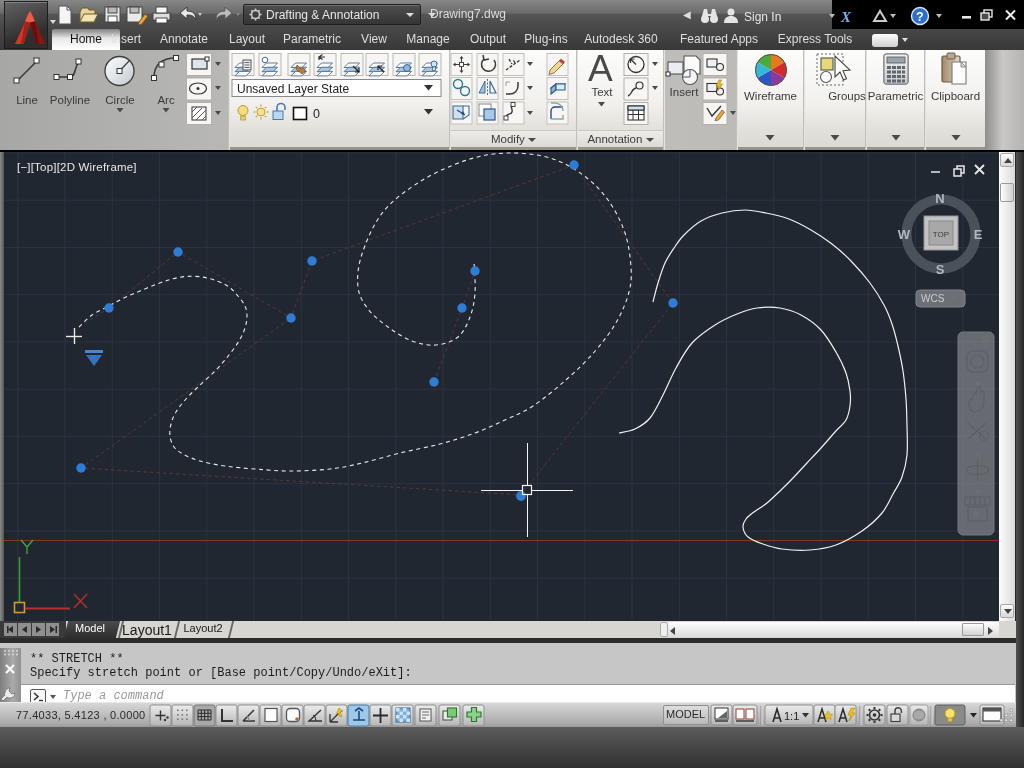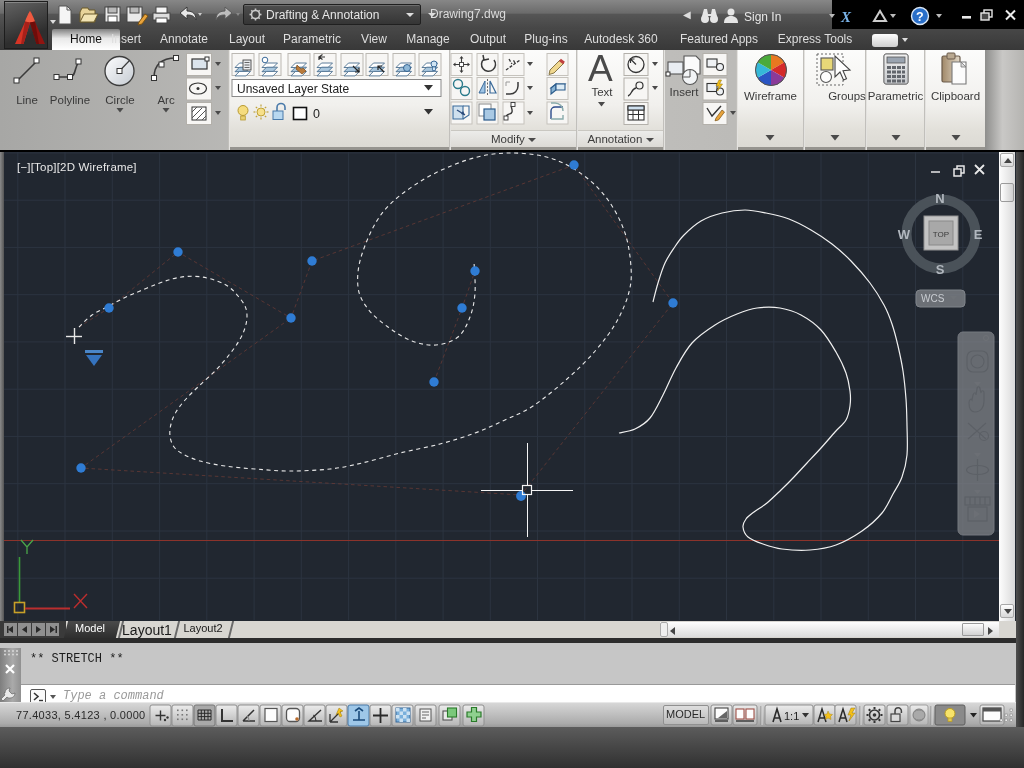--- a/index.html
+++ b/index.html
@@ -664,20 +664,21 @@
             <circle cx="5" cy="6.5" r="1"></circle>
             <circle cx="9" cy="6.5" r="1"></circle>
             <circle cx="13" cy="6.5" r="1"></circle>
             <circle cx="17" cy="6.5" r="1"></circle>
           </g>
    <path d="M6 17 l8 8 M14 17 l-8 8" stroke="#fff" stroke-width="2.2"></path>
    <path d="M5 45 c0 -3 2 -5 5 -5 l-1 3 l3 3 l3 -1 c0 3 -2 5 -5 5 c-1 0 -2 0 -3 -1 l-4 4 l-2 -2 l4 -4 c-0.7 -0.9 -1 -1.5 -1 -2 z" fill="#e9e9e9" stroke="#555" stroke-width="0.6"></path>
   </svg>
  </div>
  <div class="cmdline" style="top:9px">** STRETCH **</div>
+ <div class="cmdline" style="top:23px">Specify stretch point or [Base point/Copy/Undo/eXit]:</div>
  <div id="cmdinput">
   <div class="abs" style="left:9px;top:4px;width:16px;height:15px;border:1.5px solid #555;border-radius:2px;background:#fafafa"></div>
   <svg class="abs" style="left:12px;top:7px" width="12" height="10" viewBox="0 0 12 10">
           <path d="M1 1 l4 3.5 l-4 3.5" fill="none" stroke="#333" stroke-width="1.6"></path>
           <line x1="6" y1="8.5" x2="10" y2="8.5" stroke="#333" stroke-width="1.4"></line>
         </svg>
   <div class="abs" style="left:29px;top:10px;width:0;height:0;border-left:3.5px solid transparent;border-right:3.5px solid transparent;border-top:4px solid #555"></div>
   <div class="abs" style="left:42px;top:4px;font-family:'Liberation Mono',monospace;font-style:italic;font-size:12px;color:#9a9a9a">Type a command</div>
  </div>
 </div>

